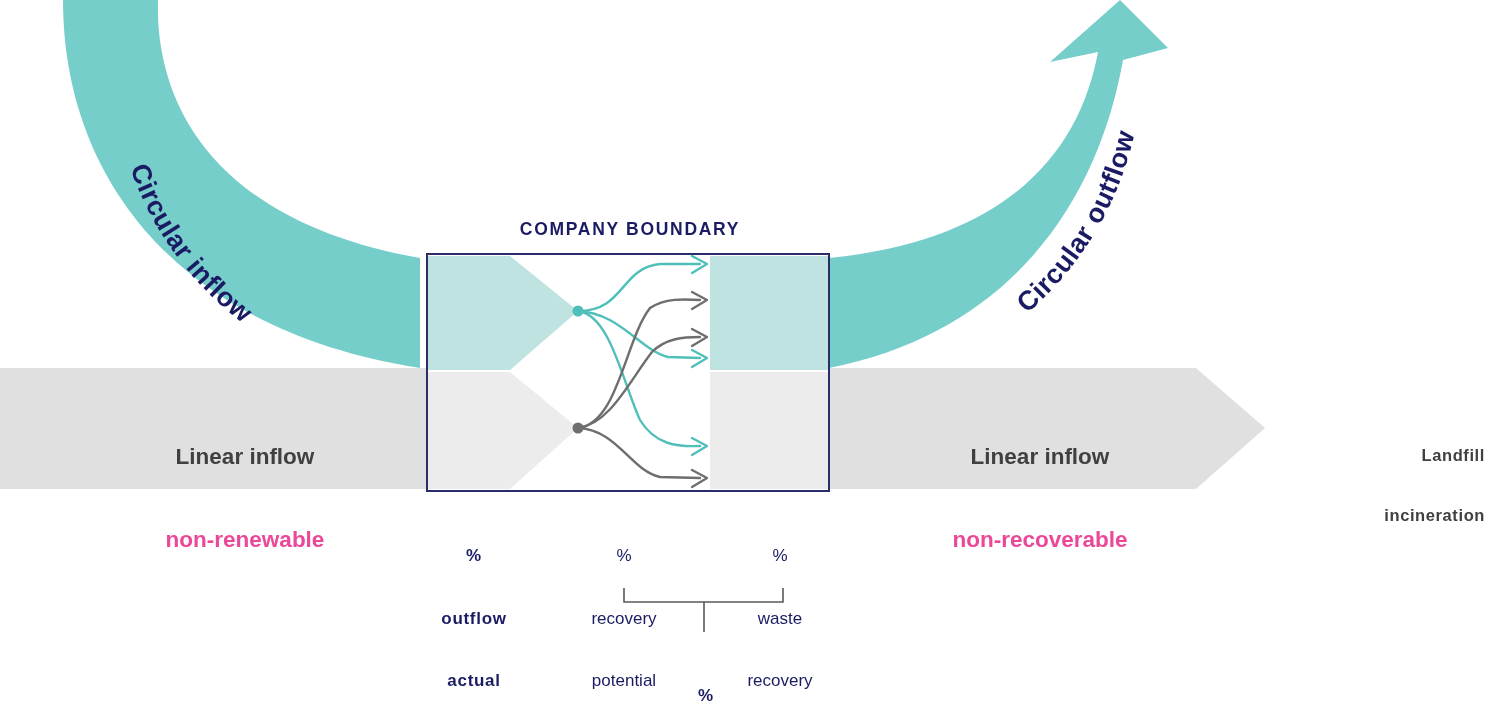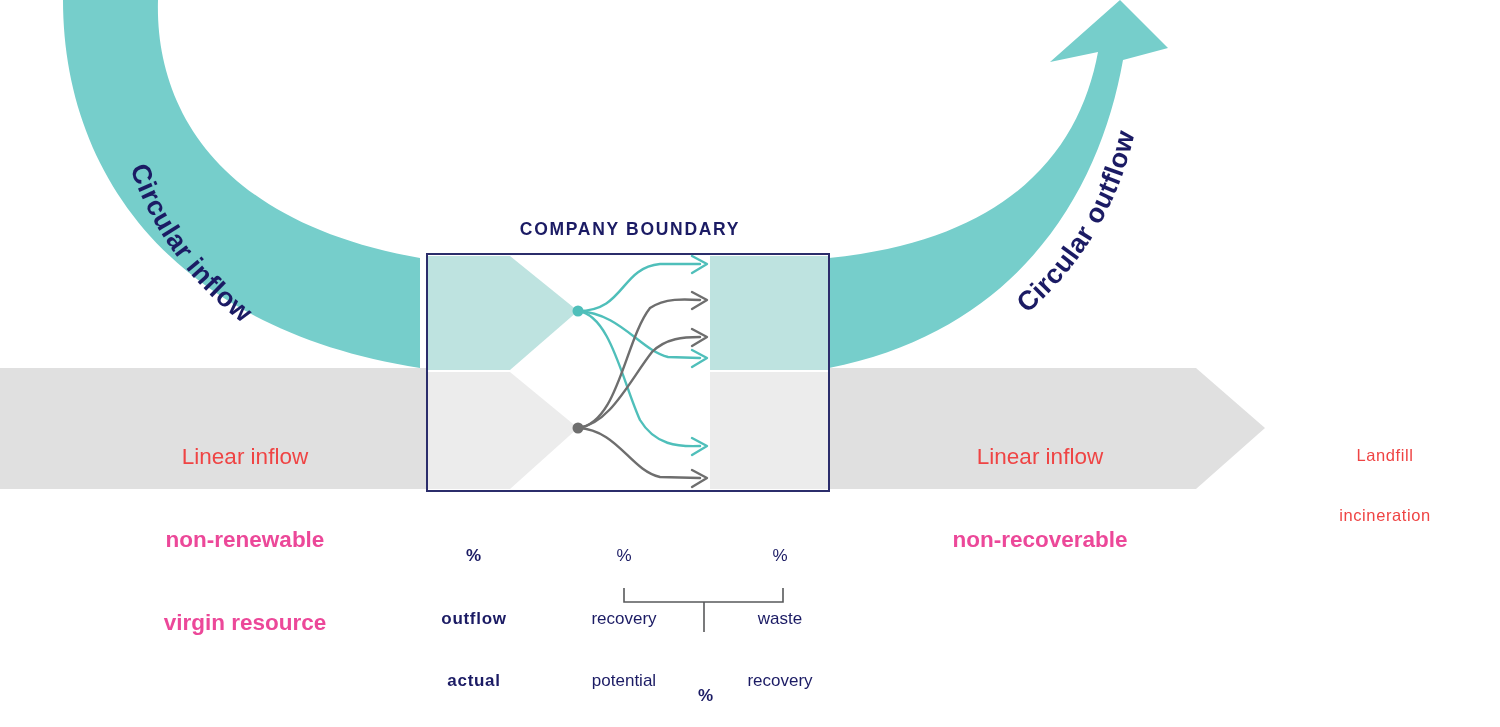--- a/index.html
+++ b/index.html
@@ -23,22 +23,22 @@
     top: 0;
     width: 1500px;
     height: 727px;
   }
   .txt {
     position: absolute;
     white-space: pre;
     line-height: 1.23;
   }
   .navy-bold {
-    color: #ef4444;
-    font-weight: normal;
+    color: #404040;
+    font-weight: bold;
   }
   .gray-bold {
     color: #ec4899;
     font-weight: bold;
   }
   #company-boundary-label {
     left: 0;
     top: 219px;
     width: 1260px;
     text-align: center;
@@ -58,21 +58,21 @@
     left: 790px;
     top: 388px;
     width: 500px;
     text-align: center;
     font-size: 22.5px;
   }
   #landfill-label {
     left: 1285px;
     top: 404px;
     width: 200px;
-    text-align: center;
+    text-align: right;
     font-size: 16.5px;
     letter-spacing: 0.6px;
   }
   .metric {
     width: 160px;
     text-align: center;
     font-size: 17px;
     color: #1B1B64;
   }
   #metric-circular-inflow {
@@ -183,21 +183,20 @@
     <text class="arc-text">
       <textPath href="#arc-outflow-path" startOffset="22%" id="arc-out-tp">Circular outflow</textPath>
     </text>
   </svg>
 
   <div class="txt" id="company-boundary-label">COMPANY BOUNDARY</div>
 
   <div class="txt" id="linear-inflow-block">
     <div class="navy-bold">Linear inflow</div>
     <div class="gray-bold">non-renewable</div>
-    <div class="gray-bold">virgin resource</div>
   </div>
 
   <div class="txt" id="linear-outflow-block">
     <div class="navy-bold">Linear inflow</div>
     <div class="gray-bold">non-recoverable</div>
   </div>
 
   <div class="txt" id="landfill-label">
     <div class="navy-bold">Landfill</div>
     <div class="navy-bold">incineration</div>

